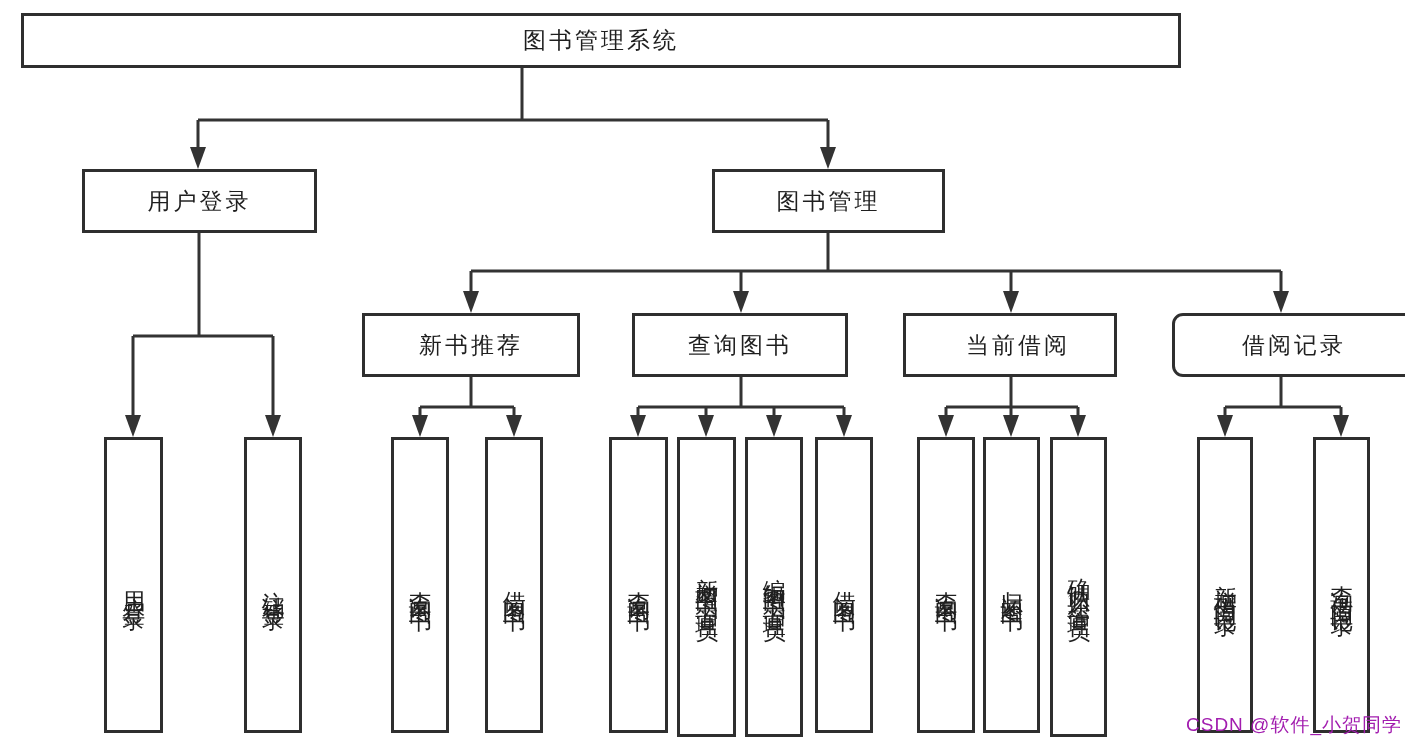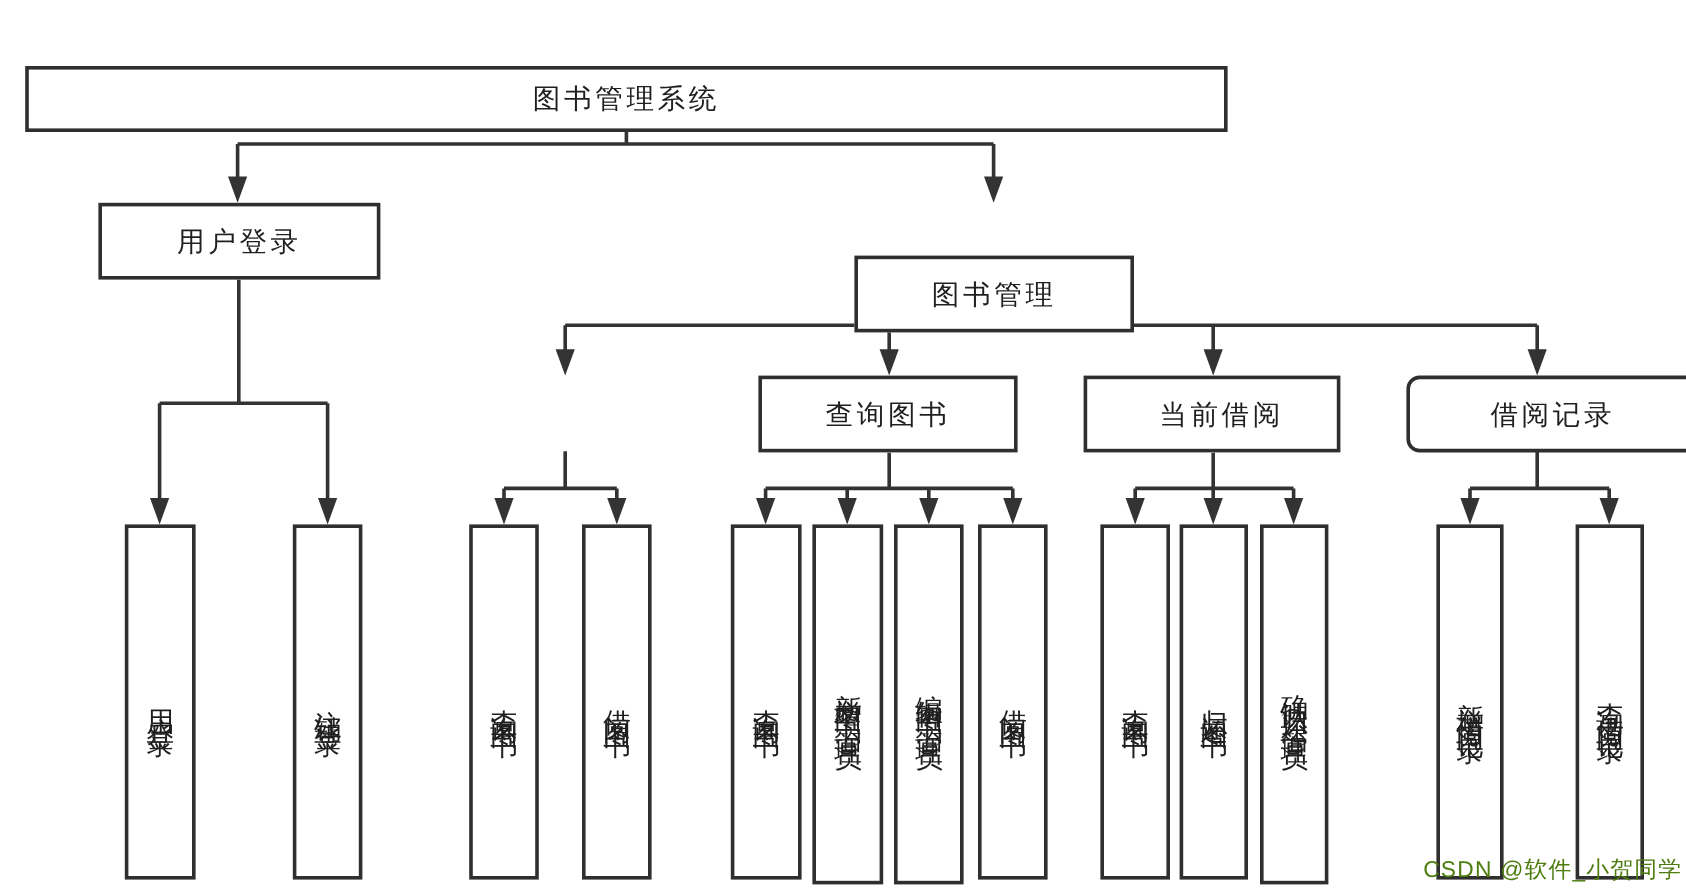--- a/index.html
+++ b/index.html
@@ -47,21 +47,21 @@
     line-height: 1.1;
     white-space: nowrap;
   }
   .watermark {
     position: absolute;
     left: 1186px;
     top: 712px;
     z-index: 3;
     font-size: 19px;
     letter-spacing: 1px;
-    color: #4d7c0f;
+    color: #a21caf;
     white-space: nowrap;
   }
 </style>
 </head>
 <body>
 
 <div class="canvas">
 
   <svg class="connector-layer" viewBox="0 0 1405 747" xmlns="http://www.w3.org/2000/svg">
     <g stroke="#333333" stroke-width="3" fill="none">
@@ -88,25 +88,26 @@
       <polygon points="766,415 782,415 774,437"></polygon>
       <polygon points="836,415 852,415 844,437"></polygon>
       <polygon points="938,415 954,415 946,437"></polygon>
       <polygon points="1003,415 1019,415 1011,437"></polygon>
       <polygon points="1070,415 1086,415 1078,437"></polygon>
       <polygon points="1217,415 1233,415 1225,437"></polygon>
       <polygon points="1333,415 1349,415 1341,437"></polygon>
     </g>
   </svg>
 
-  <div class="node hbox" style="left:21px; top:13px; width:1002px; height:55px;margin-top:42px;">图书管理系统</div>
+  <div class="node hbox" style="left:21px; top:13px; width:1160px; height:55px;">图书管理系统</div>
 
   <div class="node hbox" style="left:82px; top:169px; width:235px; height:64px;">用户登录</div>
-  <div class="node hbox" style="left:712px; top:169px; width:233px; height:64px;margin-top:44px;">图书管理</div>
+  <div class="node hbox" style="left:712px; top:169px; width:233px; height:64px;">图书管理</div>
 
+  <div class="node hbox" style="left:362px; top:313px; width:218px; height:64px;">新书推荐</div>
   <div class="node hbox" style="left:632px; top:313px; width:216px; height:64px;">查询图书</div>
   <div class="node hbox" style="left:903px; top:313px; width:214px; height:64px;padding-left:16px;">当前借阅</div>
   <div class="node hbox" style="left:1172px; top:313px; width:244px; height:64px;border-radius:11px;">借阅记录</div>
 
   <div class="node vbox" style="left:104px; top:437px; width:59px; height:296px;">
     <span class="vtext">用户登录</span>
   </div>
   <div class="node vbox" style="left:244px; top:437px; width:58px; height:296px;">
     <span class="vtext">注销登录</span>
   </div>

